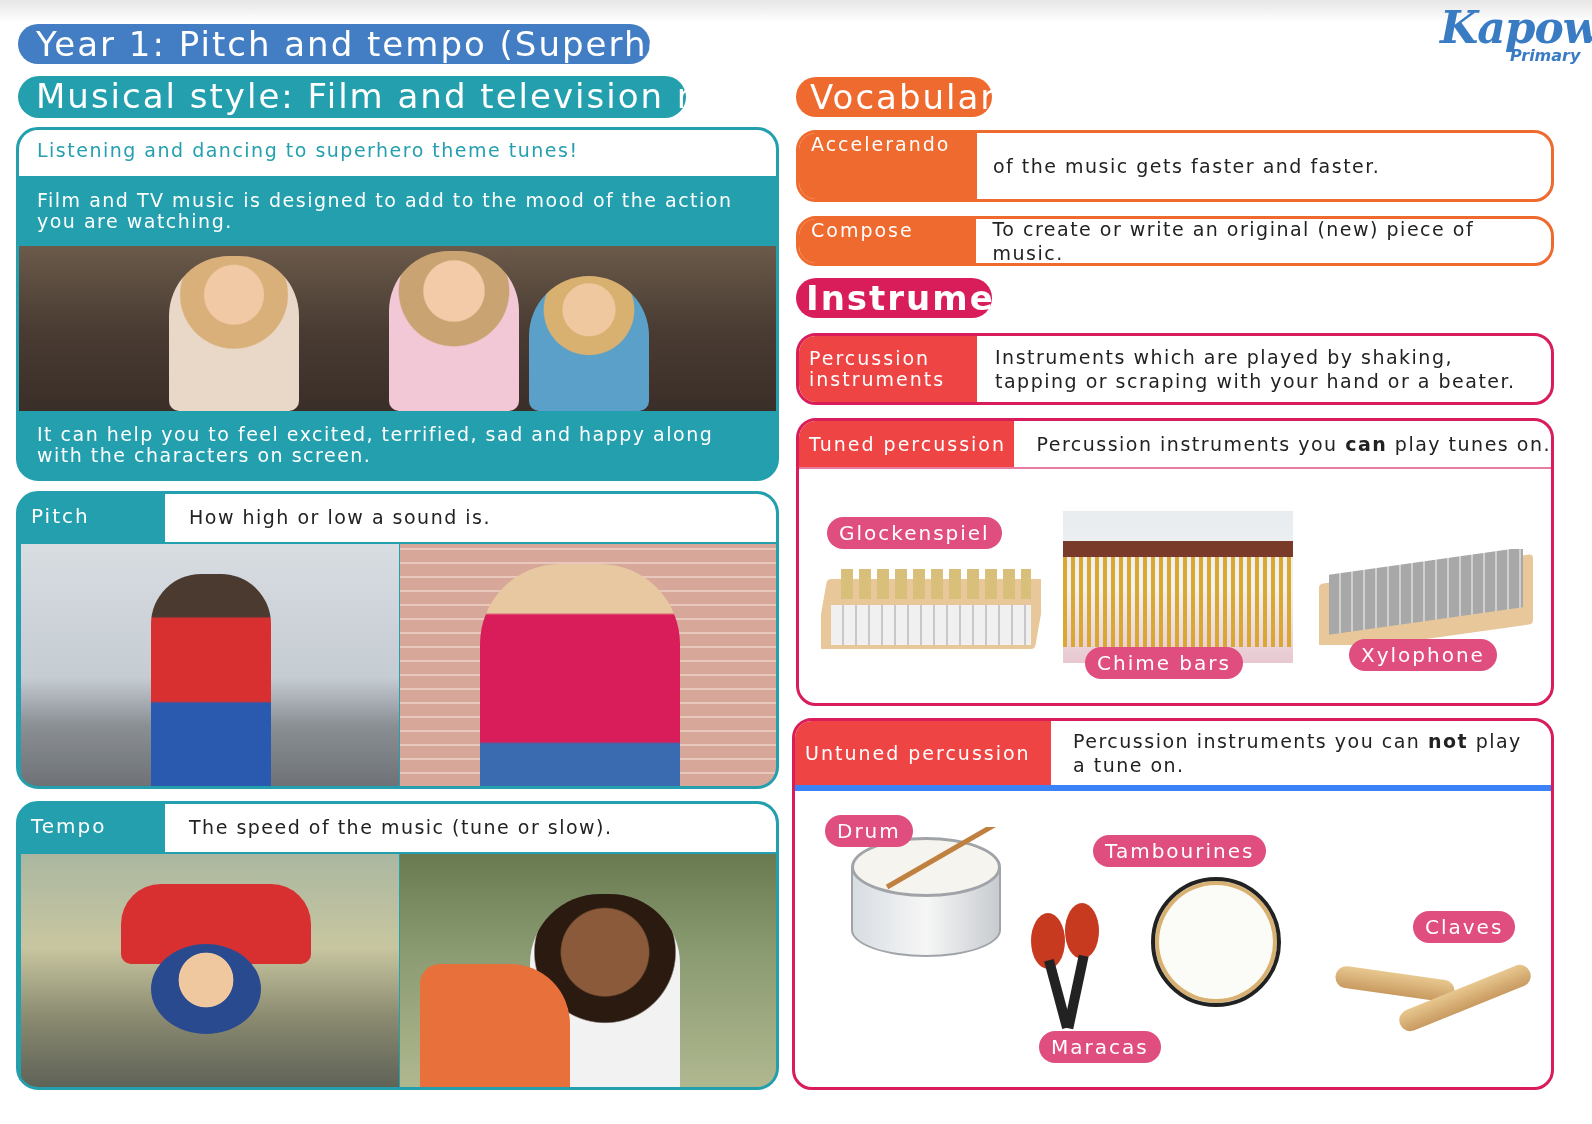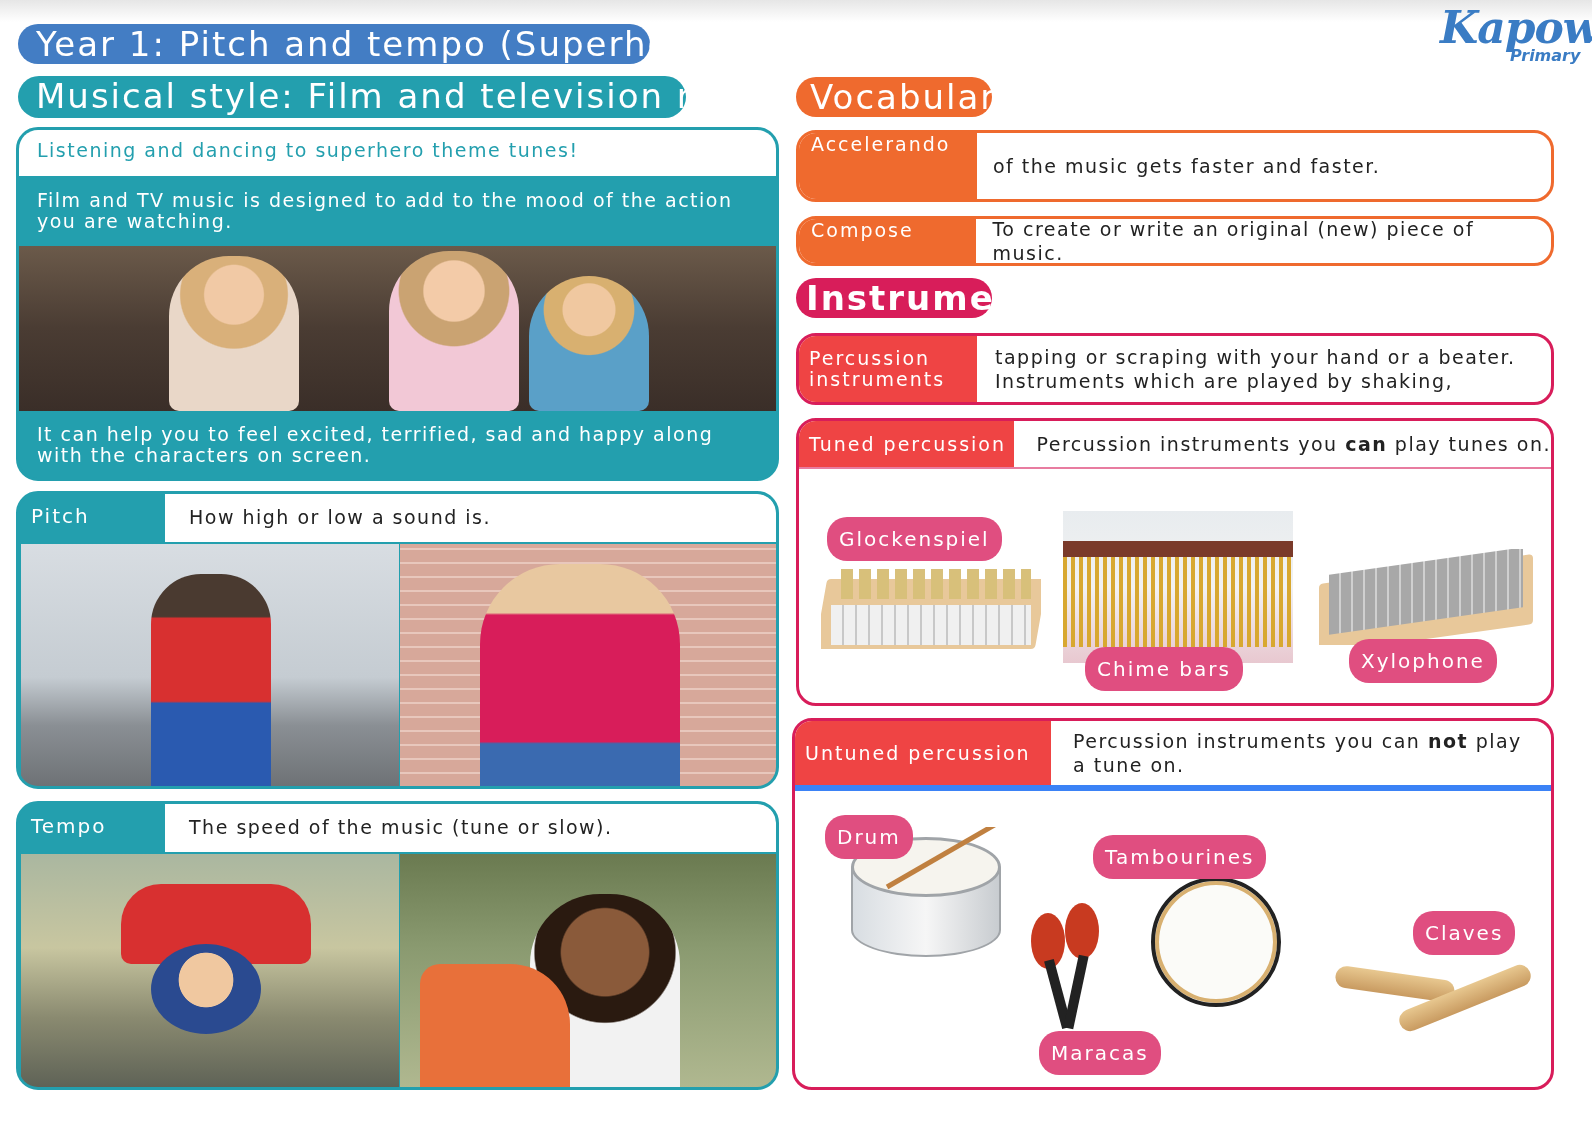--- a/index.html
+++ b/index.html
@@ -25,21 +25,21 @@
   .photo { position:absolute; overflow:hidden; }
 
   .vrow { position:absolute; border:3px solid #ef6a2e; border-radius:20px; overflow:hidden; display:flex; background:#fff; }
   .vrow .lbl { background:#ef6a2e; color:#fff; display:flex; align-items:flex-start; padding-left:12px; font-size:19px; letter-spacing:2px; }
   .vrow .def { display:flex; align-items:center; padding-left:16px; font-size:19px; letter-spacing:1.5px; line-height:24px; color:#222; }
 
   .irow { position:absolute; border:3px solid #d81d5a; border-radius:20px; overflow:hidden; background:#fff; }
   .irow .head { display:flex; }
   .irow .lbl { background:#ef4444; color:#fff; display:flex; align-items:center; padding-left:10px; font-size:19px; letter-spacing:2px; line-height:21px; }
   .irow .def { display:flex; align-items:center; padding-left:18px; font-size:19px; letter-spacing:1.5px; line-height:24px; color:#222; }
-  .tag { position:absolute; background:#e04e80; color:#fff; border-radius:20px; height:44px; display:flex; align-items:center; padding:0 12px; font-size:20px; letter-spacing:2px;text-align:center; }
+  .tag { position:absolute; background:#e04e80; color:#fff; border-radius:20px; height:32px; display:flex; align-items:center; padding:0 12px; font-size:20px; letter-spacing:2px;text-align:center; }
 </style>
 </head>
 <body>
 
 <div class="topfade"></div>
 
 <div class="pill" style="left:18px;top:24px;width:632px;height:40px;background:#437dc4;">
   <span>Year 1: Pitch and tempo (Superheroes)</span>
 </div>
 <div class="pill" style="left:18px;top:76px;width:668px;height:42px;background:#239fae;">
@@ -130,22 +130,22 @@
   <span>Instruments</span>
 </div>
 
 <div class="irow" style="left:796px;top:333px;width:758px;height:72px;">
   <div class="head" style="height:66px;">
     <div class="lbl" style="width:178px;flex-direction:column;align-items:flex-start;justify-content:center;">
       <span>Percussion</span>
       <span>instruments</span>
     </div>
     <div class="def" style="flex-direction:column;align-items:flex-start;justify-content:center;">
+      <span>Instruments which are played by shaking,</span>
       <span>tapping or scraping with your hand or a beater.</span>
-      <span>Instruments which are played by shaking,</span>
     </div>
   </div>
 </div>
 
 <div class="irow" style="left:796px;top:418px;width:758px;height:288px;">
   <div class="head" style="height:48px;border-bottom:2px solid #e87ca0;">
     <div class="lbl" style="width:216px;">
       <span>Tuned percussion</span>
     </div>
     <div class="def" style="padding-left:22px;">

